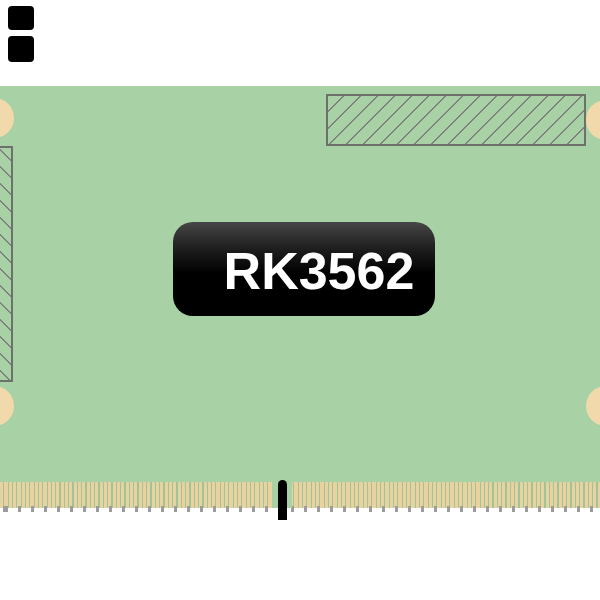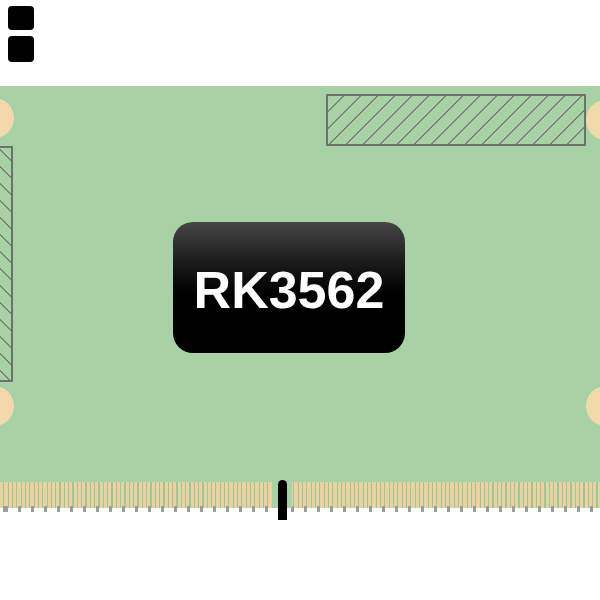--- a/index.html
+++ b/index.html
@@ -51,26 +51,26 @@
     left: -42px; top: 60px; width: 55px; height: 236px;
     background: repeating-linear-gradient(
       45deg,
       transparent 0px, transparent 10.4px,
       var(--hatch-line, #7e827c) 10.4px, var(--hatch-line, #7e827c) 12px);
   }
 
   
   .chip {
     position: absolute;
-    left: 173px; top: 136px; width: 232px; height: 131px;
+    left: 173px; top: 136px; width: 232px; height: 94px;
     border-radius: 20px;
     background: linear-gradient(180deg,
       var(--chip-top, #464646) 0%, #1c1c1c 30%,
       var(--chip-black, #000) 55%, var(--chip-black, #000) 100%);
-    display: flex; align-items: center; justify-content: center;
+    display: flex; align-items: center; justify-content: center; padding-left: 30px;
   }
   .chip-label {
     color: var(--chip-text, #fff);
     font-size: 52px; font-weight: 700; line-height: 1;
     letter-spacing: 0px;
     transform: translateY(2px);
   }
 
   
   .fingers {

